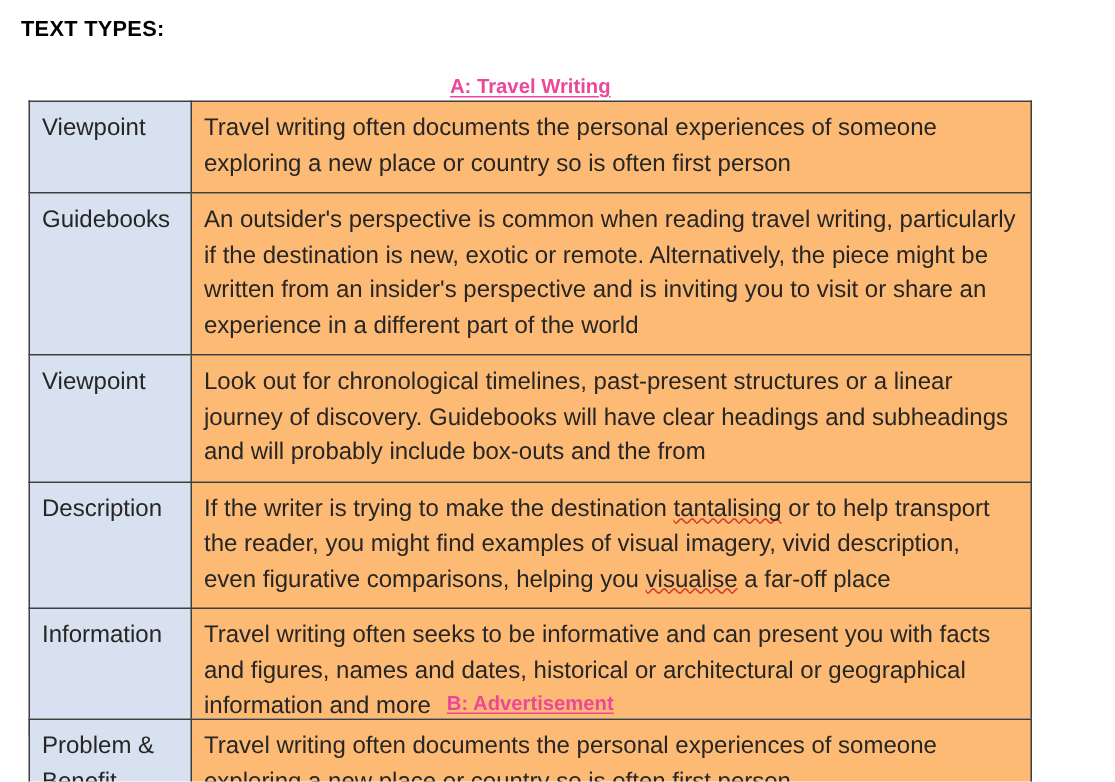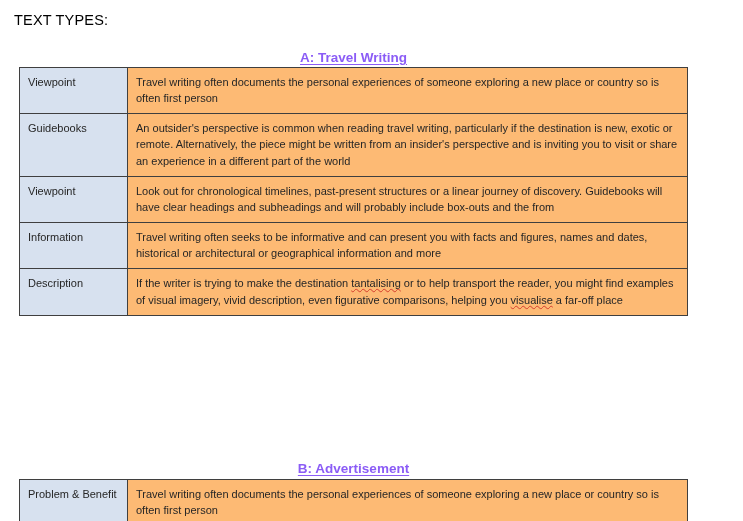--- a/index.html
+++ b/index.html
@@ -19,30 +19,30 @@
     position: relative;
     width: 743px;
     height: 521px;
     box-sizing: border-box;
   }
   .doc-title {
     position: absolute;
     left: 14px;
     top: 12px;
     font-size: 14.5px;
-    font-weight: normal;
+    font-weight: bold;
     letter-spacing: 0.2px;
     color: #000000;
     text-align: right;
   }
   .section-heading {
     text-align: center;
     font-size: 13.5px;
     font-weight: bold;
-    color: #8b5cf6;
+    color: #ec4899;
     text-decoration: underline;
     text-underline-offset: 2px;
   }
   .heading-a {
     position: absolute;
     left: 19px;
     top: 50px;
     width: 669px;
   }
   .heading-b {
@@ -58,21 +58,21 @@
     width: 669px;
     table-layout: fixed;
     background: #ffffff;
   }
   table.table-a { top: 67px; }
   table.table-b { top: 479px; }
   table.tt td {
     border: 1px solid #3f3f3f;
     vertical-align: top;
     padding: 6px 8px 7px 8px;
-    font-size: 11px;
+    font-size: 16px;
     line-height: 1.47;
     color: #262626;
   }
   td.label-cell {
     width: 91px;
     background: #d7e1ef;
     font-size: 12.6px;
     color: #262626;
     padding-left: 9px;
     padding-right: 4px;
@@ -106,26 +106,26 @@
         </tr>
         <tr>
           <td class="label-cell">Guidebooks</td>
           <td class="body-cell">An outsider's perspective is common when reading travel writing, particularly if the destination is new, exotic or remote. Alternatively, the piece might be written from an insider's perspective and is inviting you to visit or share an experience in a different part of the world</td>
         </tr>
         <tr>
           <td class="label-cell">Viewpoint</td>
           <td class="body-cell">Look out for chronological timelines, past-present structures or a linear journey of discovery. Guidebooks will have clear headings and subheadings and will probably include box-outs and the from</td>
         </tr>
         <tr>
+          <td class="label-cell">Description</td>
+          <td class="body-cell"><span>If the writer is trying to make the destination </span><span class="misspell">tantalising</span><span> or to help transport the reader, you might find examples of visual imagery, vivid description, even figurative comparisons, helping you </span><span class="misspell">visualise</span><span> a far-off place</span></td>
+        </tr>
+        <tr>
           <td class="label-cell">Information</td>
           <td class="body-cell">Travel writing often seeks to be informative and can present you with facts and figures, names and dates, historical or architectural or geographical information and more</td>
-        </tr>
-        <tr>
-          <td class="label-cell">Description</td>
-          <td class="body-cell"><span>If the writer is trying to make the destination </span><span class="misspell">tantalising</span><span> or to help transport the reader, you might find examples of visual imagery, vivid description, even figurative comparisons, helping you </span><span class="misspell">visualise</span><span> a far-off place</span></td>
         </tr>
       </tbody>
   </table>
 
   <div class="section-heading heading-b">B: Advertisement</div>
 
   <table class="tt table-b">
     <tbody>
         <tr>
           <td class="label-cell">Problem &amp; Benefit</td>

